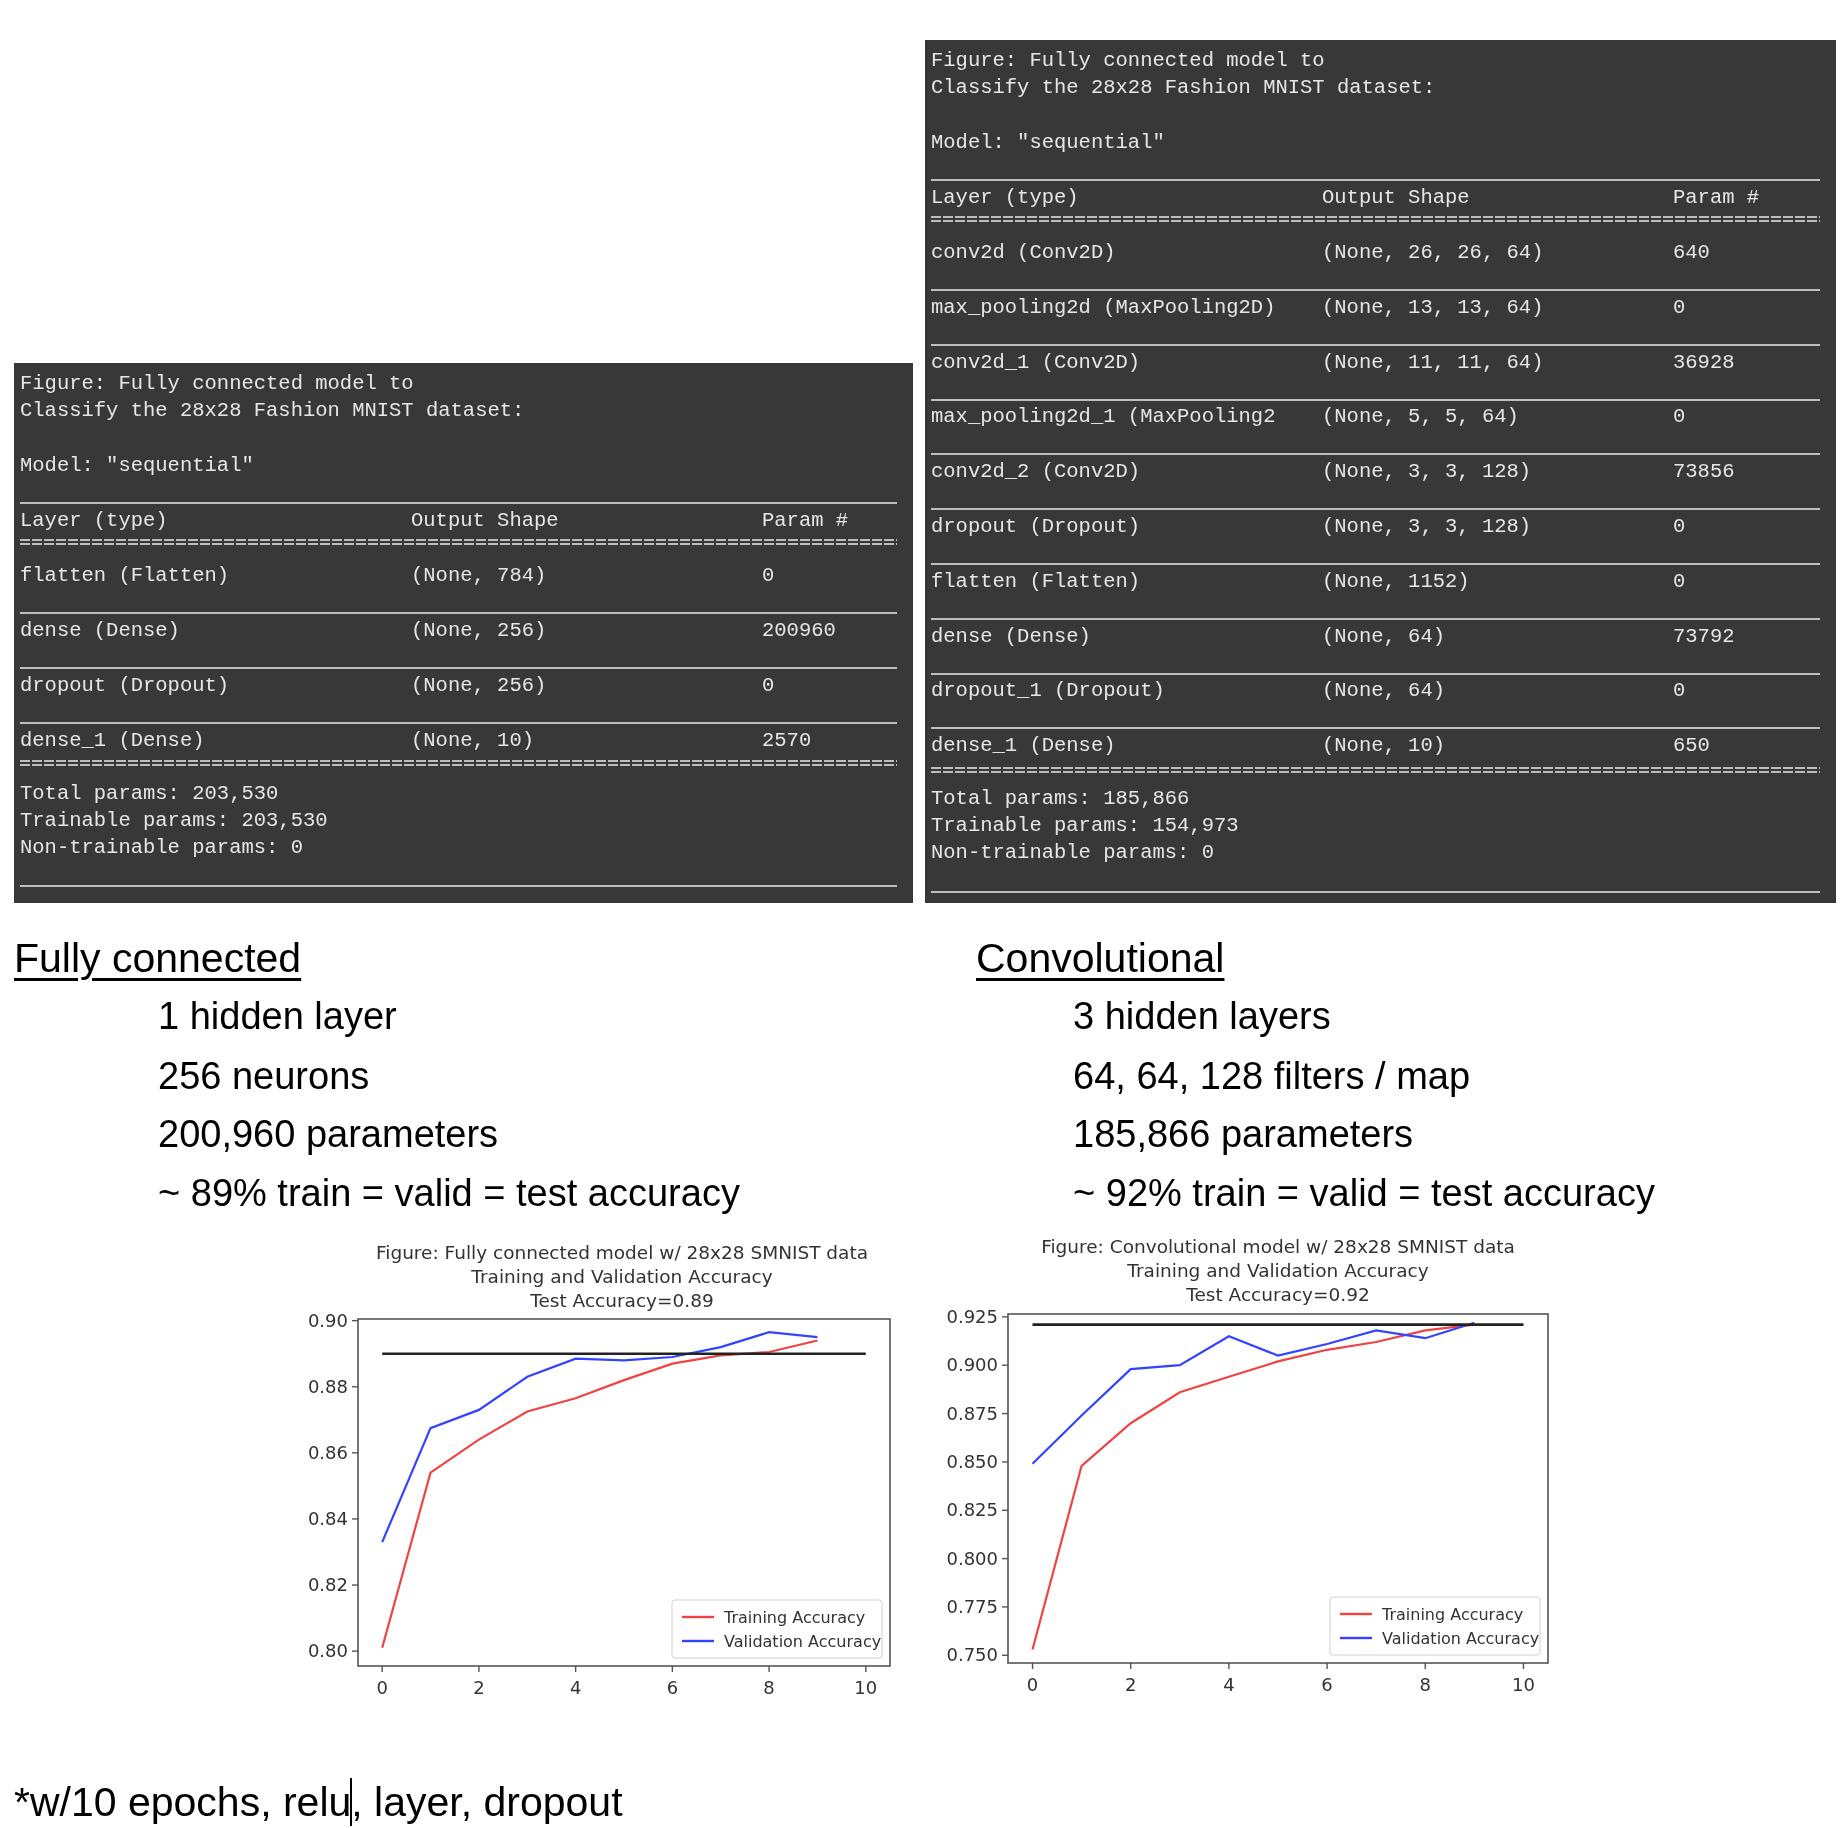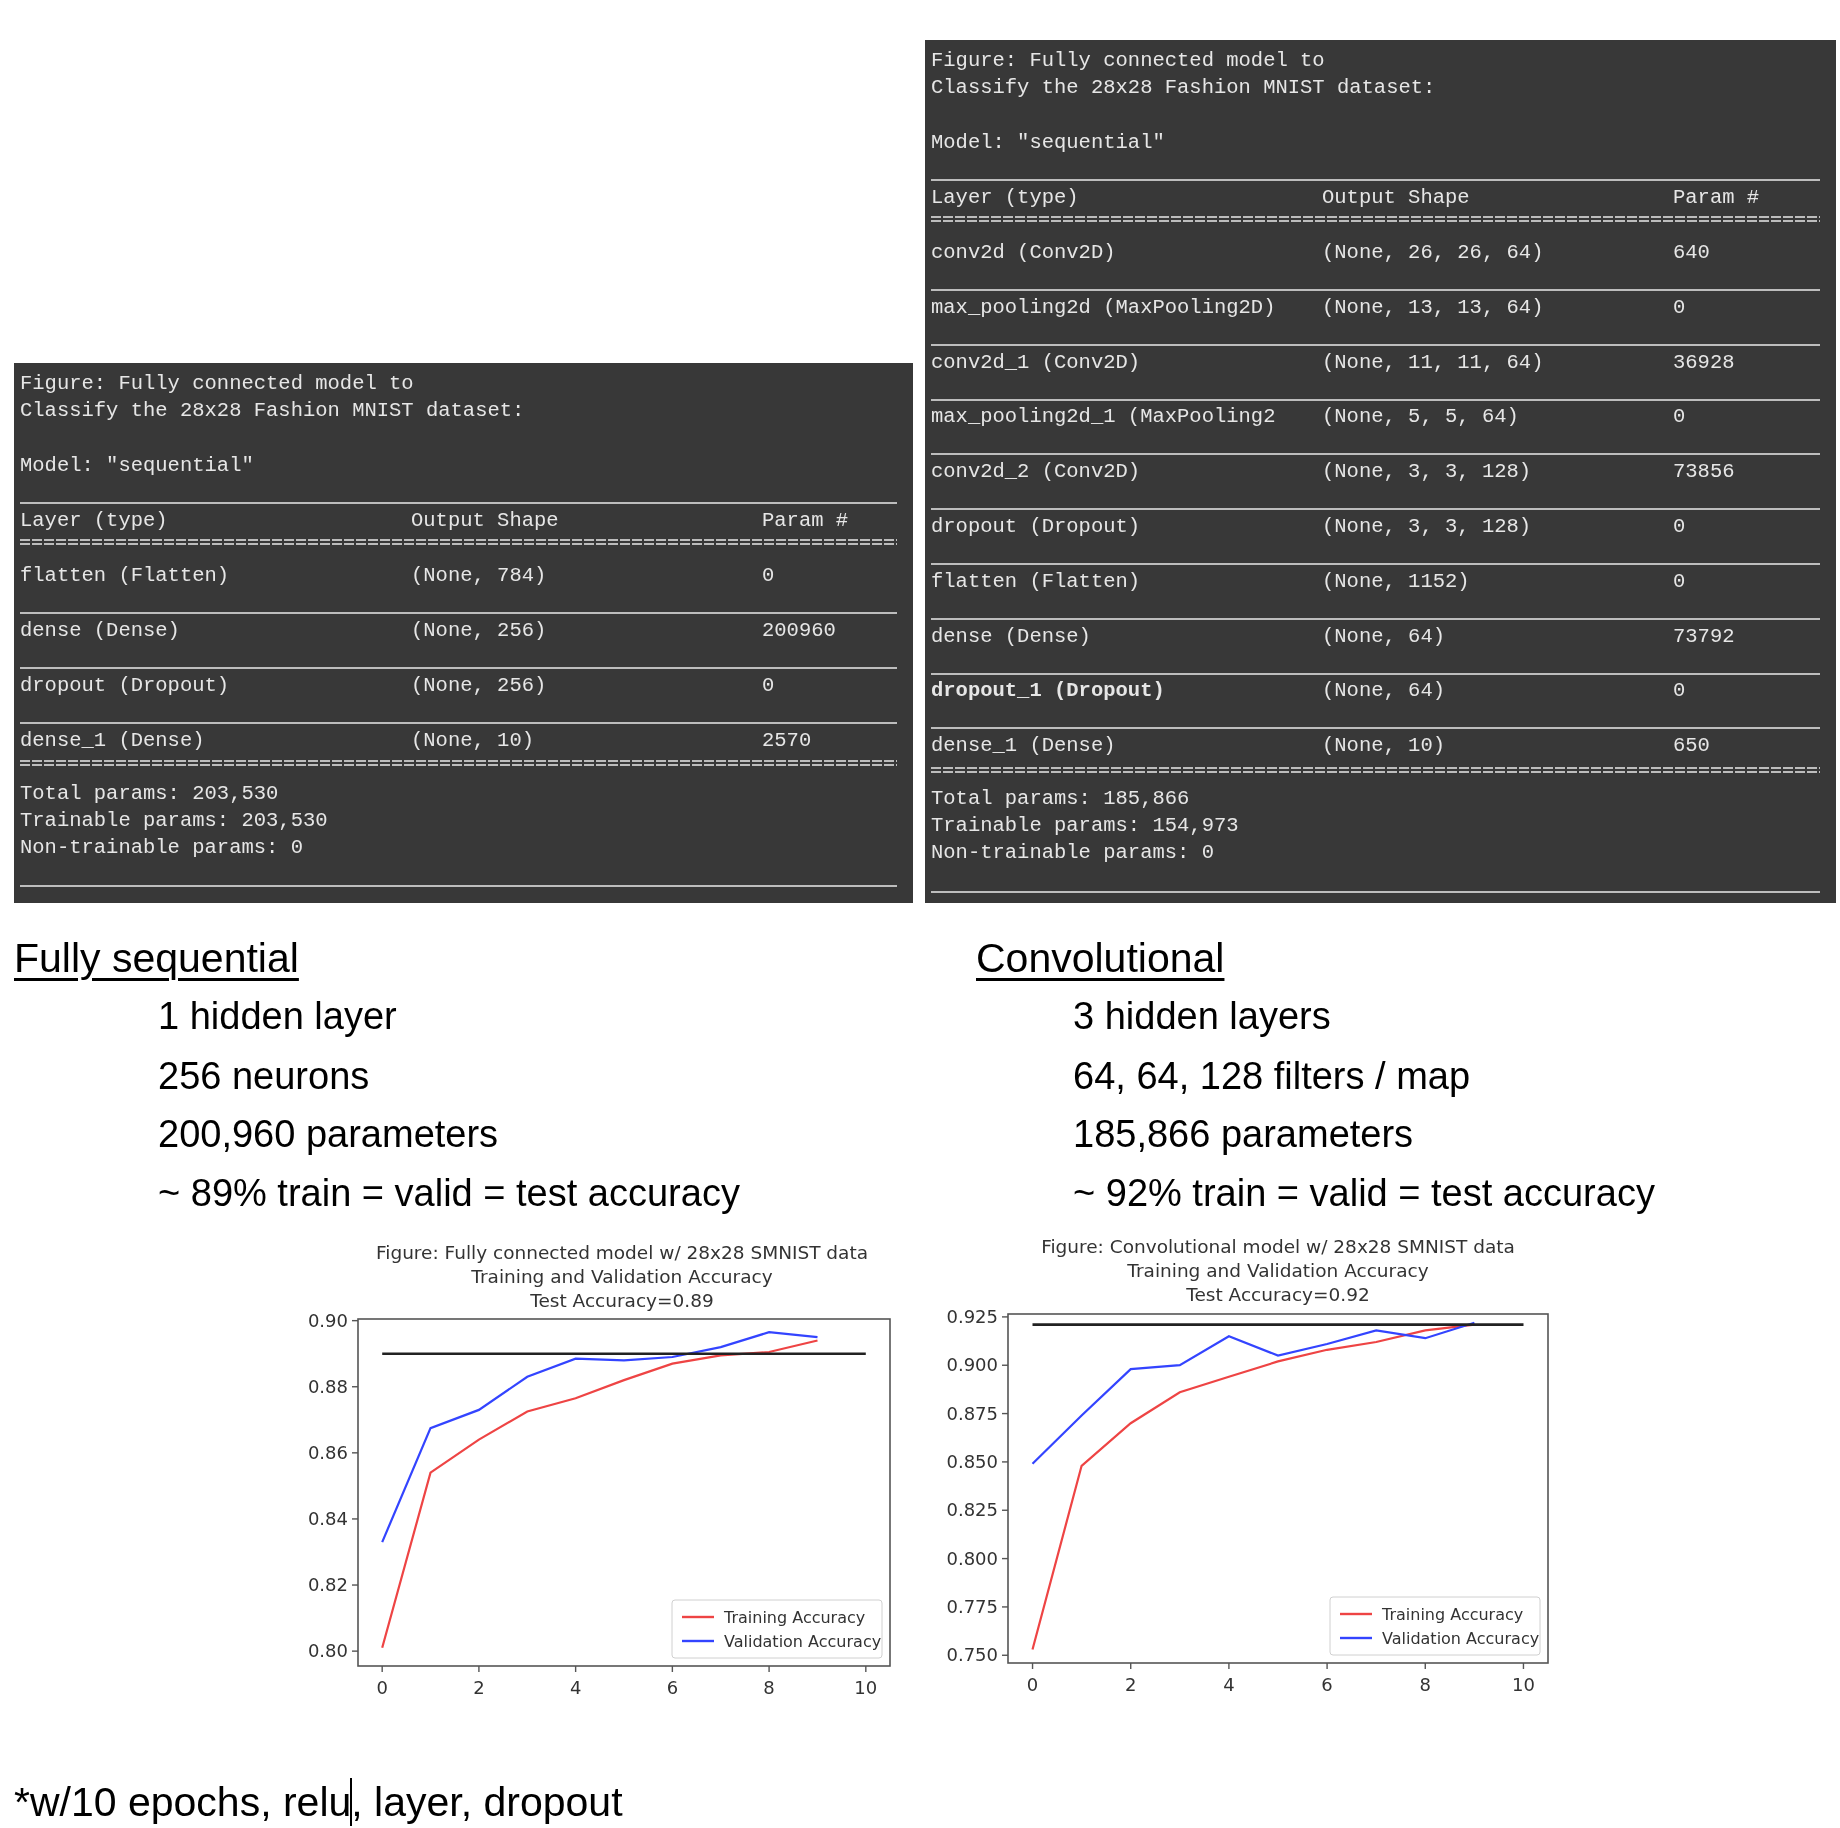--- a/index.html
+++ b/index.html
@@ -118,40 +118,40 @@
         <div class="col" style="left: 748px; top: 532px;">0</div>
       </div>
       <div class="rule" style="top: 578px;"></div>
       <div>
         <div class="col" style="left: 6px; top: 587px;">dense (Dense)</div>
         <div class="col" style="left: 397px; top: 587px;">(None, 64)</div>
         <div class="col" style="left: 748px; top: 587px;">73792</div>
       </div>
       <div class="rule" style="top: 633px;"></div>
       <div>
-        <div class="col" style="left: 6px; top: 641px; font-weight: bold;">dropout_1 (Dropout)</div>
+        <div class="col" style="left: 6px; top: 641px;">dropout_1 (Dropout)</div>
         <div class="col" style="left: 397px; top: 641px;">(None, 64)</div>
         <div class="col" style="left: 748px; top: 641px;">0</div>
       </div>
       <div class="rule" style="top: 687px;"></div>
       <div>
         <div class="col" style="left: 6px; top: 696px;">dense_1 (Dense)</div>
         <div class="col" style="left: 397px; top: 696px;">(None, 10)</div>
         <div class="col" style="left: 748px; top: 696px;">650</div>
       </div>
     </div>
   <div class="eqrule" style="top:727px;"></div>
   <div class="line" style="top:749px;">Total params: 185,866</div>
   <div class="line" style="top:776px;">Trainable params: 154,973</div>
   <div class="line" style="top:803px;">Non-trainable params: 0</div>
   <div class="rule" style="top:851px;"></div>
 </div>
 
 <div class="section" style="left:14px; top:935px;">
-  <div class="heading">Fully sequential</div>
+  <div class="heading">Fully connected</div>
 </div>
 <div class="bullet" style="left:158px; top:995px;">1 hidden layer</div>
 <div class="bullet" style="left:158px; top:1055px;">256 neurons</div>
 <div class="bullet" style="left:158px; top:1113px;">200,960 parameters</div>
 <div class="bullet" style="left:158px; top:1172px;">~ 89% train = valid = test accuracy</div>
 
 <div class="section" style="left:928px; top:935px;margin-left:48px;">
   <div class="heading">Convolutional</div>
 </div>
 <div class="bullet" style="left:1073px; top:995px;">3 hidden layers</div>

